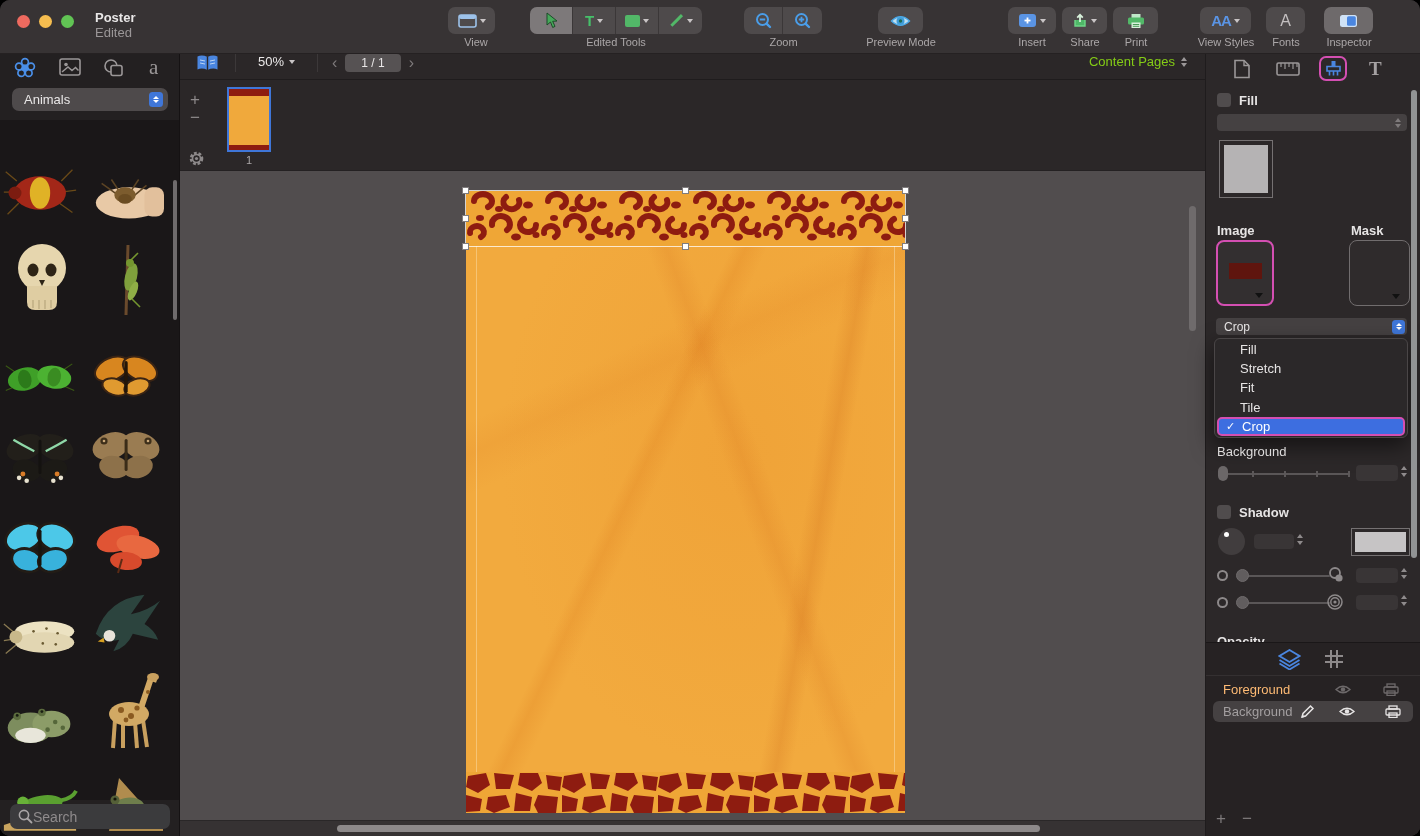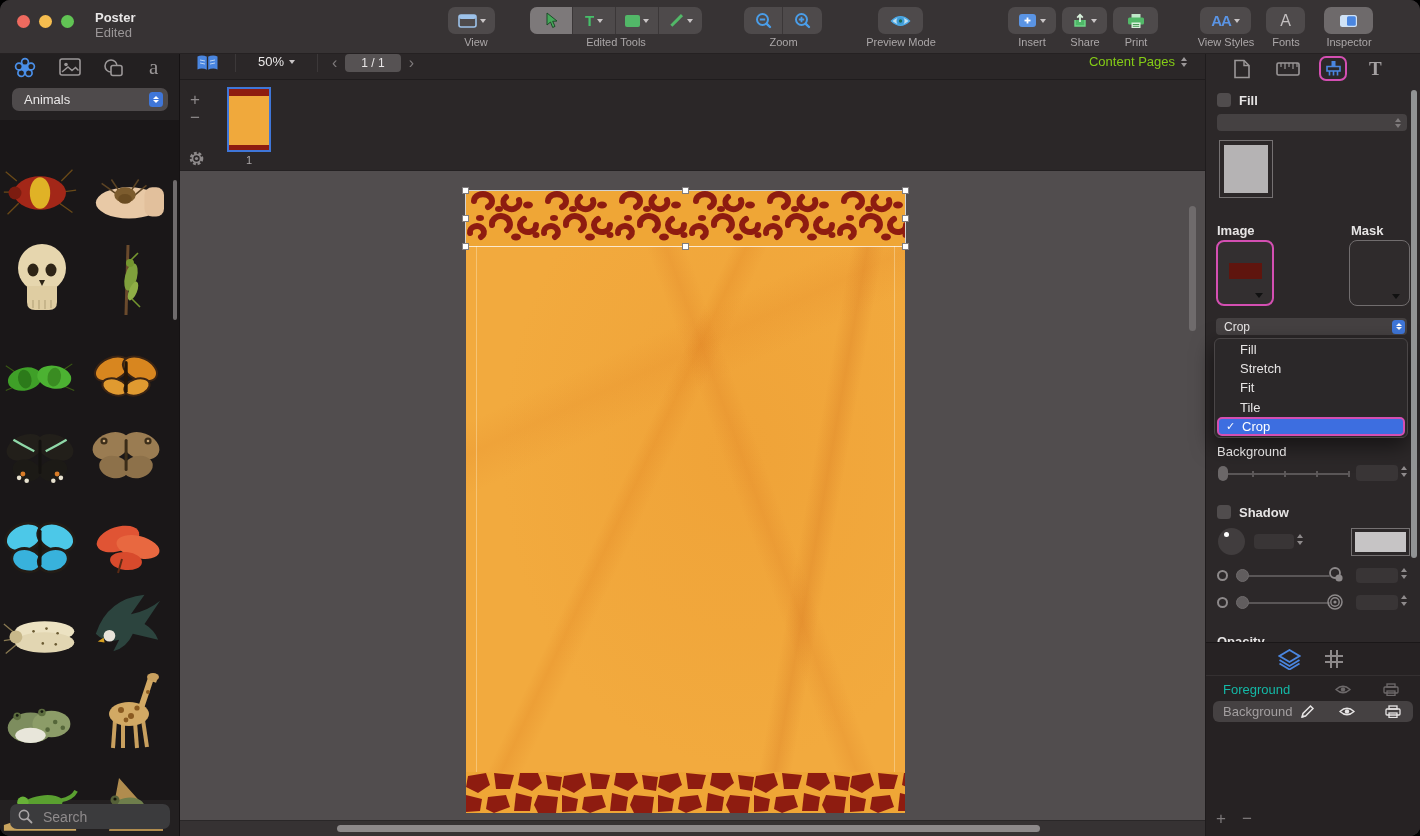--- a/index.html
+++ b/index.html
@@ -28,21 +28,21 @@
   
   .sidebar { position:absolute; left:0; top:54px; width:180px; bottom:0; background:#232021; border-right:1px solid #151213; }
   .thumbzone { position:absolute; left:0; top:66px; width:179px; bottom:36px; background:#1a1718; }
   .pill-select { position:absolute; left:12px; top:34px; width:156px; height:23px; background:#4e4a4b; border-radius:7px; display:flex; align-items:center; padding:0 5px 0 12px; }
   .pill-select .txt { flex:1; font-size:13px; color:#e9e7e7; }
   .badge { width:14px; height:15px; background:#3f76d8; border-radius:3.5px; display:flex; flex-direction:column; align-items:center; justify-content:center; gap:1.5px; }
   .badge i { display:block; width:0; height:0; border-left:3px solid transparent; border-right:3px solid transparent; }
   .badge .u { border-bottom:3.5px solid #fff; }
   .badge .d { border-top:3.5px solid #fff; }
   .thumb { position:absolute; width:76px; height:76px; display:flex; align-items:center; justify-content:center; }
-  .searchbox { position:absolute; left:10px; bottom:7px; width:160px; height:25px; background:#3b3b3d; border-radius:7px; display:flex; align-items:center; padding:12px 8px; gap:10px; }
+  .searchbox { position:absolute; left:10px; bottom:7px; width:160px; height:25px; background:#3b3b3d; border-radius:7px; display:flex; align-items:center; padding:12px 8px; gap:0; }
   .searchbox input { background:transparent; border:none; outline:none; color:#d8d6d6; font-size:14px; width:110px; font-family:"Liberation Sans",sans-serif; }
   .searchbox input::placeholder { color:#8f8b8c; }
   .sscroll { position:absolute; right:2px; top:126px; width:4px; height:140px; border-radius:2px; background:#6f6b6c; }
 
   
   .center { position:absolute; left:180px; top:54px; width:1025px; height:782px; background:#2b2728; }
   .pages-toolbar { position:absolute; left:0; top:0; width:100%; height:26px; border-bottom:1px solid #1f1c1d; display:flex; align-items:flex-start; }
   .ptsep { width:1px; height:18px; background:#3c3839; }
   .pagebox { background:#56525377; background:#565253; border-radius:4px; height:18px; padding:0 16px; display:flex; align-items:center; font-size:12px; color:#e9e7e7; }
   .pages-strip { position:absolute; left:0; top:26px; width:100%; height:90px; }
@@ -801,21 +801,21 @@
                 <line x1="7" y1="1" x2="7" y2="19"></line>
                 <line x1="13" y1="1" x2="13" y2="19"></line>
                 <line x1="1" y1="7" x2="19" y2="7"></line>
                 <line x1="1" y1="13" x2="19" y2="13"></line>
               </g>
             </svg></span>
       </div>
       <div class="abs" style="left:0;top:32px;width:100%;height:1px;background:#343031"></div>
 
       <div class="lrow" style="top:36px">
-        <span class="nm" style="color:#14b8a6">Foreground</span>
+        <span class="nm" style="color:#fdba74">Foreground</span>
         <span style="margin-right:32px;opacity:.45">
             <svg width="16" height="11">
               <path d="M1 5.5 Q8 -1 15 5.5 Q8 12 1 5.5 Z" fill="none" stroke="#c3bfc0" stroke-width="1.4"></path>
               <circle cx="8" cy="5.5" r="2.2" fill="#c3bfc0"></circle>
             </svg>
           </span>
         <span style="margin-right:14px;opacity:.45">
             <svg width="16" height="13">
               <rect x="1" y="4" width="14" height="6" rx="1" fill="none" stroke="#c3bfc0" stroke-width="1.3"></rect>
               <rect x="4" y="1" width="8" height="3" fill="none" stroke="#c3bfc0" stroke-width="1.3"></rect>

